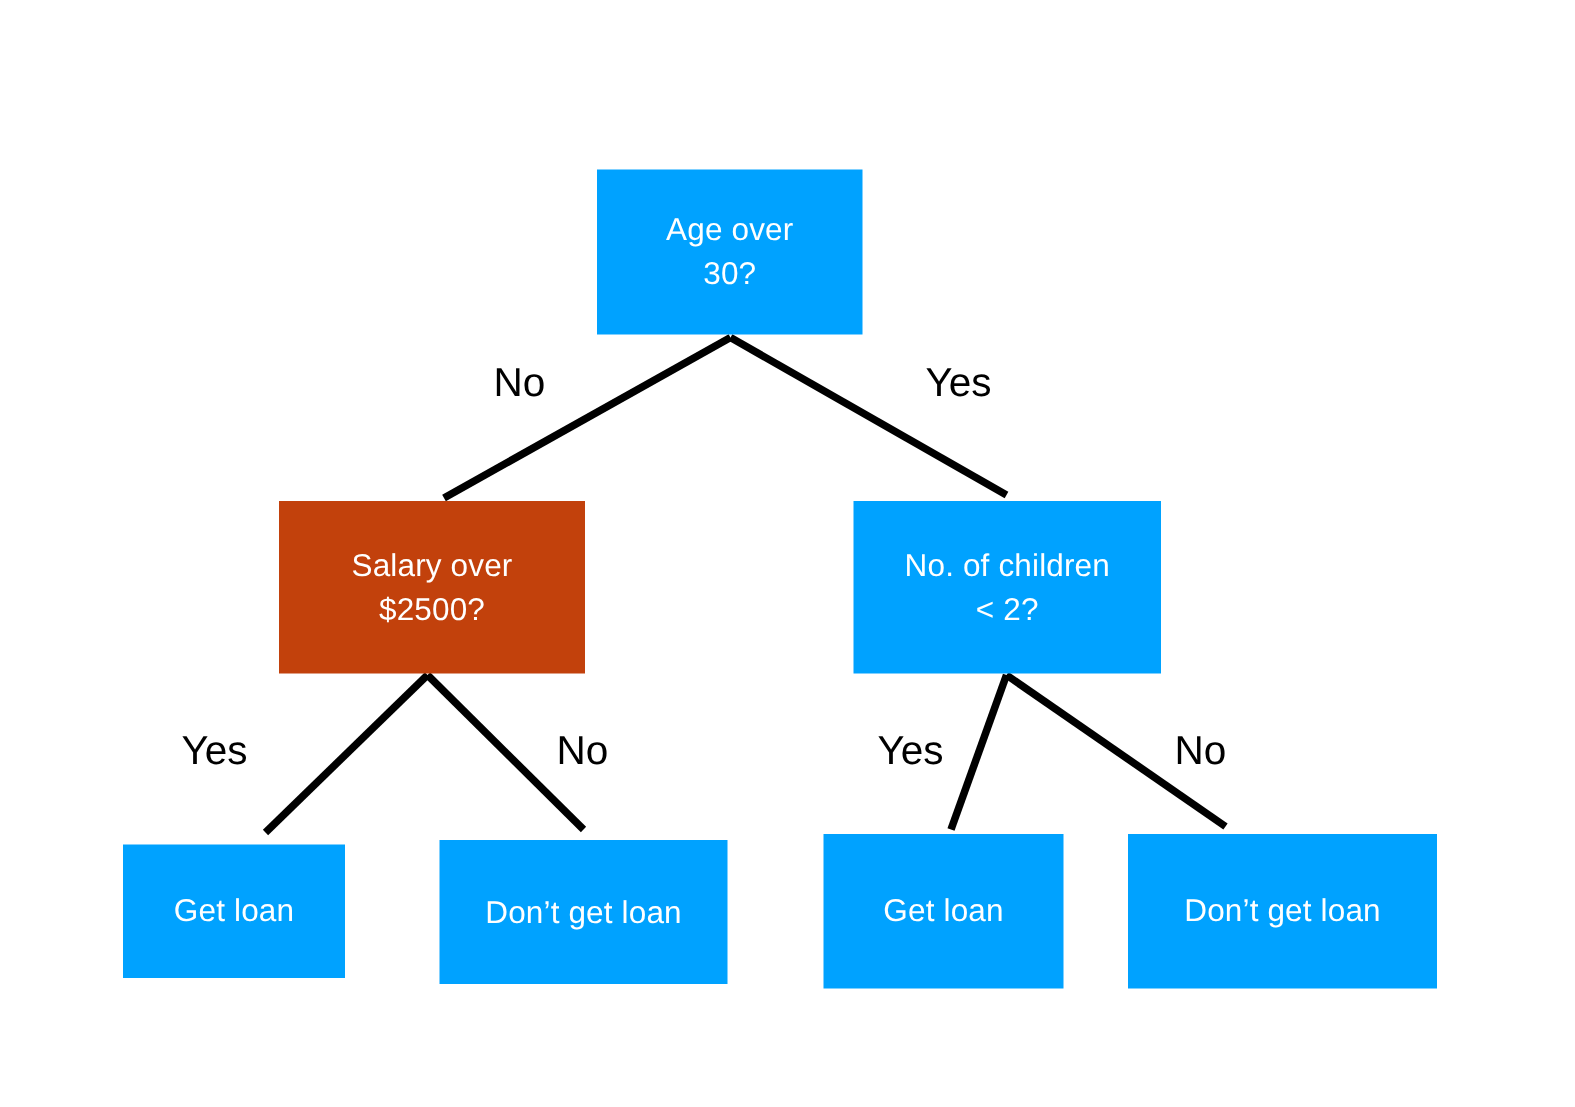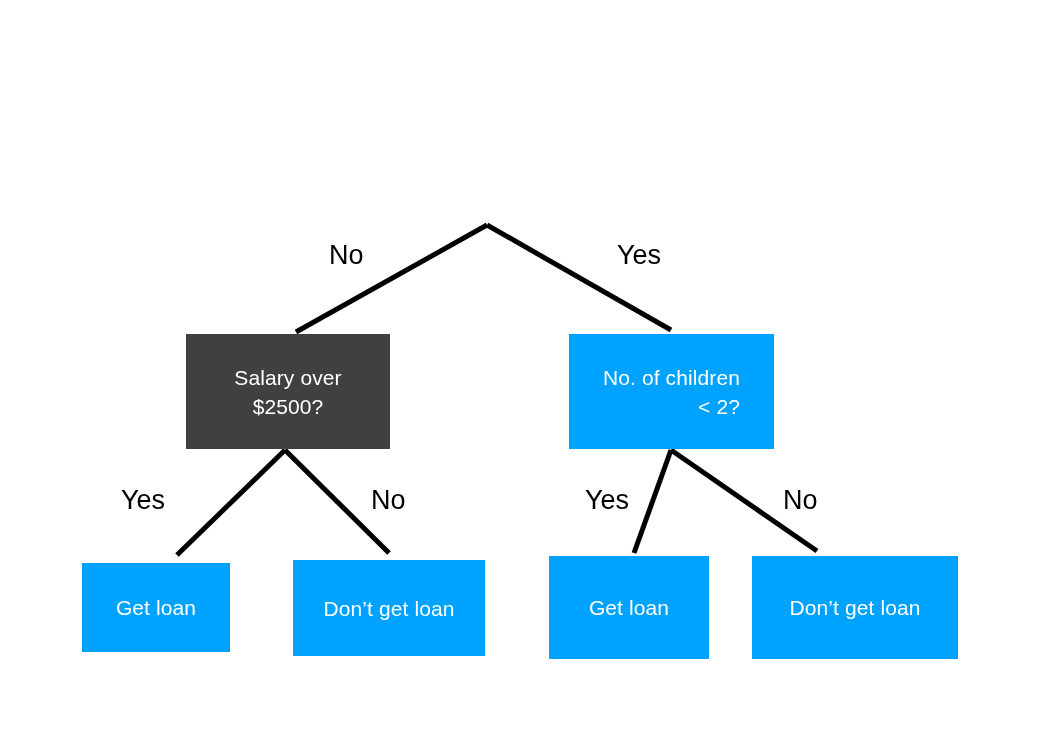--- a/index.html
+++ b/index.html
@@ -58,23 +58,25 @@
 
 <div id="canvas" style="background: rgb(255, 255, 255);">
   <svg id="edges" width="1050" height="738" viewBox="0 0 1050 738" xmlns="http://www.w3.org/2000/svg">
       <line x1="487" y1="225" x2="296" y2="332" stroke="#000000" stroke-width="5" stroke-linecap="butt"></line>
       <line x1="487" y1="225" x2="671" y2="330" stroke="#000000" stroke-width="5" stroke-linecap="butt"></line>
       <line x1="285" y1="450" x2="177" y2="555" stroke="#000000" stroke-width="5" stroke-linecap="butt"></line>
       <line x1="285" y1="450" x2="389" y2="553" stroke="#000000" stroke-width="5" stroke-linecap="butt"></line>
       <line x1="671" y1="450" x2="634" y2="553" stroke="#000000" stroke-width="5" stroke-linecap="butt"></line>
       <line x1="671" y1="450" x2="817" y2="551" stroke="#000000" stroke-width="5" stroke-linecap="butt"></line>
     </svg>
-    <div class="node" style="left: 186px; top: 334px; width: 204px; height: 115px; background: #404040; color: rgb(255, 255, 255);">Salary over
+<div class="node" style="left: 398px; top: 113px; width: 177px; height: 110px; background: rgb(0, 162, 255); color: rgb(255, 255, 255);">Age over
+30?</div>
+    <div class="node" style="left: 186px; top: 334px; width: 204px; height: 115px; background: #c2410c; color: rgb(255, 255, 255);">Salary over
 $2500?</div>
-    <div class="node" style="left: 569px; top: 334px; width: 205px; height: 115px; background: rgb(0, 162, 255); color: rgb(255, 255, 255); text-align: right;">No. of children
+    <div class="node" style="left: 569px; top: 334px; width: 205px; height: 115px; background: rgb(0, 162, 255); color: rgb(255, 255, 255);">No. of children
 &lt; 2?</div>
     <div class="node" style="left: 82px; top: 563px; width: 148px; height: 89px; background: rgb(0, 162, 255); color: rgb(255, 255, 255);">Get loan</div>
     <div class="node" style="left: 293px; top: 560px; width: 192px; height: 96px; background: rgb(0, 162, 255); color: rgb(255, 255, 255);">Don’t get loan</div>
     <div class="node" style="left: 549px; top: 556px; width: 160px; height: 103px; background: rgb(0, 162, 255); color: rgb(255, 255, 255);">Get loan</div>
     <div class="node" style="left: 752px; top: 556px; width: 206px; height: 103px; background: rgb(0, 162, 255); color: rgb(255, 255, 255);">Don’t get loan</div>
     <div class="edge-label" style="left: 329px; top: 243px; color: rgb(0, 0, 0);">No</div>
     <div class="edge-label" style="left: 617px; top: 243px; color: rgb(0, 0, 0);">Yes</div>
     <div class="edge-label" style="left: 121px; top: 488px; color: rgb(0, 0, 0);">Yes</div>
     <div class="edge-label" style="left: 371px; top: 488px; color: rgb(0, 0, 0);">No</div>
     <div class="edge-label" style="left: 585px; top: 488px; color: rgb(0, 0, 0);">Yes</div>

